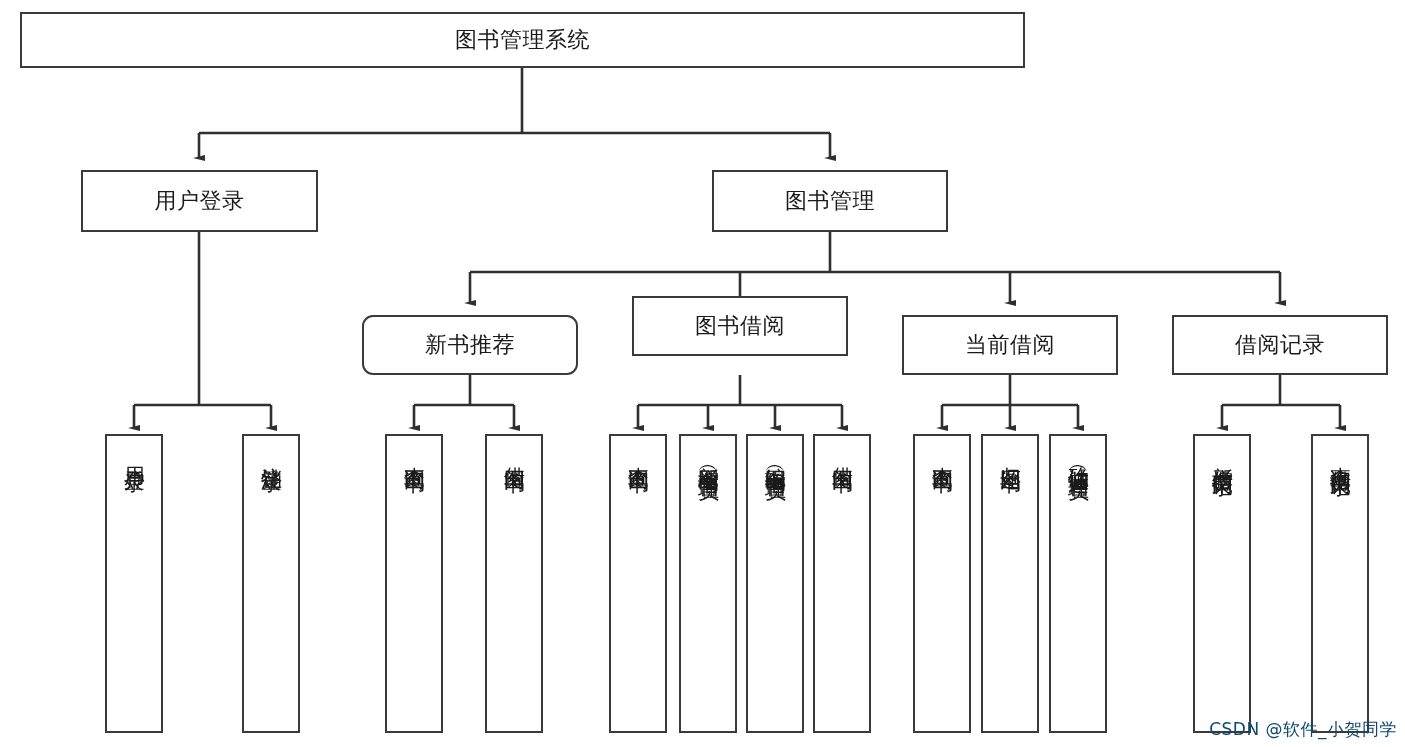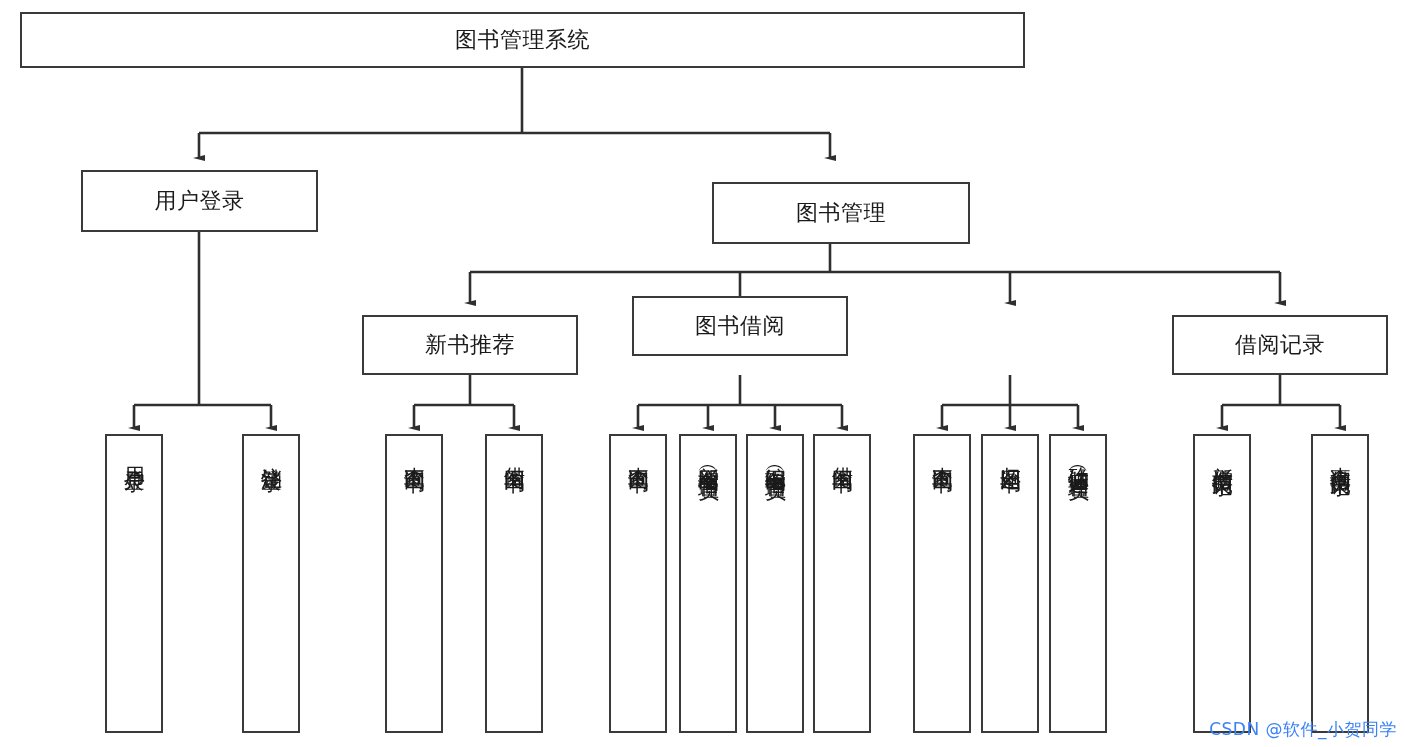--- a/index.html
+++ b/index.html
@@ -55,21 +55,21 @@
     text-orientation: upright;
     font-size: 21px;
     letter-spacing: 2px;
     line-height: 1;
   }
   #watermark {
     position: absolute;
     right: 8px;
     bottom: 6px;
     font-size: 17px;
-    color: #3b82f6;
+    color: #0c4a6e;
     white-space: nowrap;
     letter-spacing: 0.5px;
   }
 </style>
 </head>
 <body>
 
 <div id="canvas">
 
   <svg class="connectors" viewBox="0 0 1405 747">
@@ -122,29 +122,32 @@
     </g>
   </svg>
 
   <div class="node horiz" style="left:20px; top:12px; width:1005px; height:56px;">
     <span class="label">图书管理系统</span>
   </div>
 
   <div class="node horiz" style="left:81px; top:170px; width:237px; height:62px;">
     <span class="label">用户登录</span>
   </div>
-  <div class="node horiz" style="left:712px; top:170px; width:258px; height:62px;margin-top:12px;">
+  <div class="node horiz" style="left:712px; top:170px; width:236px; height:62px;">
     <span class="label">图书管理</span>
   </div>
 
-  <div class="node horiz" style="left:362px; top:315px; width:216px; height:60px;">
+  <div class="node horiz" style="left:362px; top:315px; width:216px; height:60px;border-radius:11px;">
     <span class="label">新书推荐</span>
   </div>
   <div class="node horiz" style="left:632px; top:296px; width:216px; height:60px;">
     <span class="label">图书借阅</span>
+  </div>
+  <div class="node horiz" style="left:902px; top:315px; width:216px; height:60px;">
+    <span class="label">当前借阅</span>
   </div>
   <div class="node horiz" style="left:1172px; top:315px; width:216px; height:60px;justify-content:center;">
     <span class="label">借阅记录</span>
   </div>
 
   <div class="node vert" style="left:105px; top:434px; width:58px; height:299px;">
     <span class="label">用户登录</span>
   </div>
   <div class="node vert" style="left:242px; top:434px; width:58px; height:299px;">
     <span class="label">注销登录</span>

